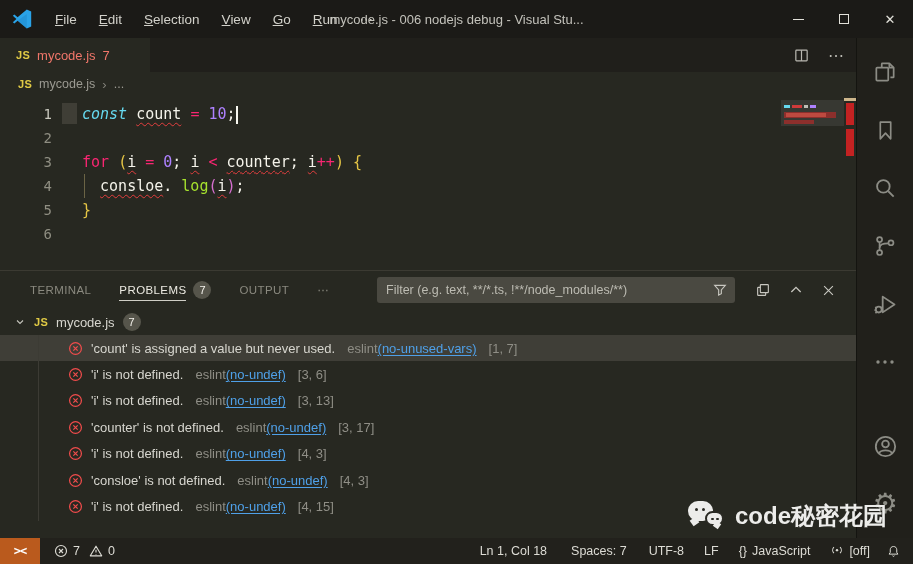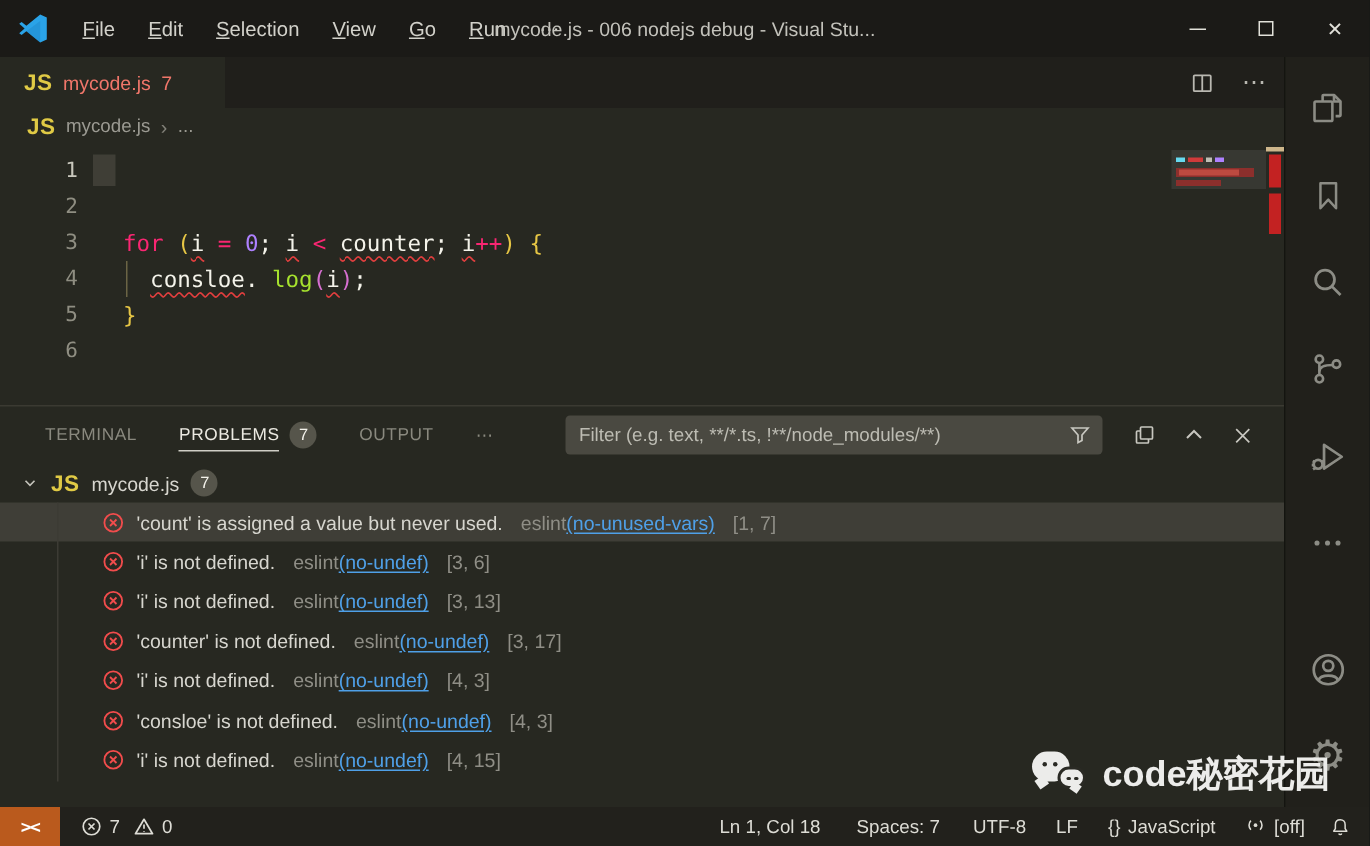--- a/index.html
+++ b/index.html
@@ -21,21 +21,21 @@
   .win-btn { width:46px; height:38px; display:flex; align-items:center; justify-content:center; color:#e2e1da; }
   .wb-min { width:11px; height:1px; background:#e2e1da; }
   .wb-max { width:10px; height:10px; border:1px solid #e2e1da; }
   .wb-close { font-size:13px; }
   
   .main { display:flex; height:500px; }
   .content { width:857px; position:relative; border-right:1px solid #141410; }
   
   .tabstrip { height:34px; background:#201f1b; display:flex; align-items:stretch; position:relative; }
   .tab { display:flex; align-items:center; gap:7px; padding:0 16px; background:#272821; min-width:150px; font-size:13px; }
-  .jsb { color:#e0ca45; font-weight:bold; font-size:15px; letter-spacing:.3px; }
+  .jsb { color:#e0ca45; font-weight:bold; font-size:11px; letter-spacing:.3px; }
   .tab-name { color:#f0766a; }
   .tab-count { color:#f0766a; }
   .editor-actions { position:absolute; right:12px; top:0; height:34px; display:flex; align-items:center; gap:18px; color:#b9b8b1; }
   
   .breadcrumb { height:24px; display:flex; align-items:center; gap:7px; padding-left:18px; font-size:12.5px; color:#9b9a92; background:#272821; }
   .crumb-sep { color:#83827a; font-size:13px; }
   
   .editor { position:relative; height:174px; background:#272821; font-family:"DejaVu Sans Mono", monospace; font-size:15px; }
   .code-line { display:flex; height:24px; line-height:24px; }
   .ln { width:56px; text-align:right; padding-right:4px; color:#8f8e82; flex:0 0 auto; font-size:14px; }
@@ -162,20 +162,21 @@
         <span class="jsb">JS</span>
         <span>mycode.js</span>
         <span class="crumb-sep">›</span>
         <span>...</span>
       </div>
 
       <div class="editor" style="padding-top:6px;">
         <div id="code-lines">
             <div class="code-line">
               <span class="ln active">1</span>
+              <span class="code"><span class="tk-kw">const</span><span class="tk-pl"> </span><span class="tk-pl sq">count</span><span class="tk-pl"> </span><span class="tk-op">=</span><span class="tk-pl"> </span><span class="tk-num">10</span><span class="tk-pl">;</span><span class="cursor"></span></span>
             </div>
             <div class="code-line">
               <span class="ln">2</span>
               <span class="code"></span>
             </div>
             <div class="code-line">
               <span class="ln">3</span>
               <span class="code"><span class="tk-op">for</span><span class="tk-pl"> </span><span class="tk-b1">(</span><span class="tk-pl sq">i</span><span class="tk-pl"> </span><span class="tk-op">=</span><span class="tk-pl"> </span><span class="tk-num">0</span><span class="tk-pl">; </span><span class="tk-pl sq">i</span><span class="tk-pl"> </span><span class="tk-op">&lt;</span><span class="tk-pl"> </span><span class="tk-pl sq">counter</span><span class="tk-pl">; </span><span class="tk-pl sq">i</span><span class="tk-op">++</span><span class="tk-b1">)</span><span class="tk-pl"> </span><span class="tk-b1">{</span></span>
             </div>
             <div class="code-line">

